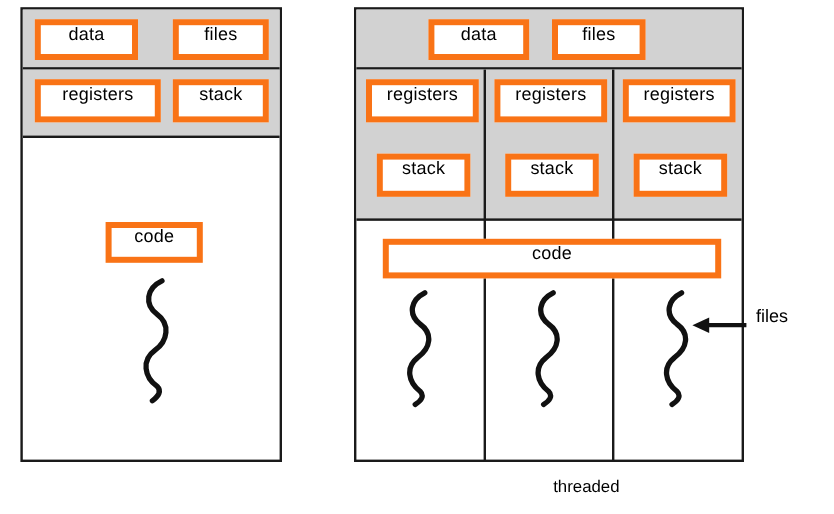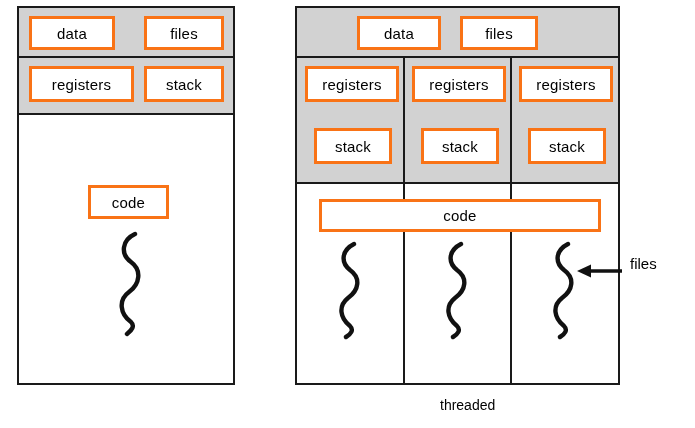--- a/index.html
+++ b/index.html
@@ -25,23 +25,23 @@
     position:absolute;
     background:#d2d2d2;
     box-sizing:border-box;
   }
   .band-sep{border-bottom:2px solid #1a1a1a;}
 
   
   .cell{
     position:absolute;
     background:#ffffff;
-    border:3px solid #f97316;
+    border:5px solid #f97316;
     box-sizing:border-box;
-    display:flex;align-items:center;justify-content:center;
+    display:flex;align-items:flex-start;justify-content:center;
     font-size:15px;
     line-height:1;
     letter-spacing:0.2px;
     white-space:nowrap;
   }
 
   
   .col-div{
     position:absolute;
     width:2px;background:#1a1a1a;
@@ -59,20 +59,21 @@
     line-height:1;
   }
   .callout-arrow{position:absolute;}
   .callout-arrow svg{display:block;}
 
   .caption{
     position:absolute;
     font-size:14px;
     white-space:nowrap;
     line-height:1;
+    margin-left:21px;
   }
 </style>
 </head>
 <body>
 
 <div class="stage">
 
   <div class="proc" id="proc-single">
 
     <div class="gray-band band-sep" style="left:0px;top:0px;width:214px;height:50px;"></div>

